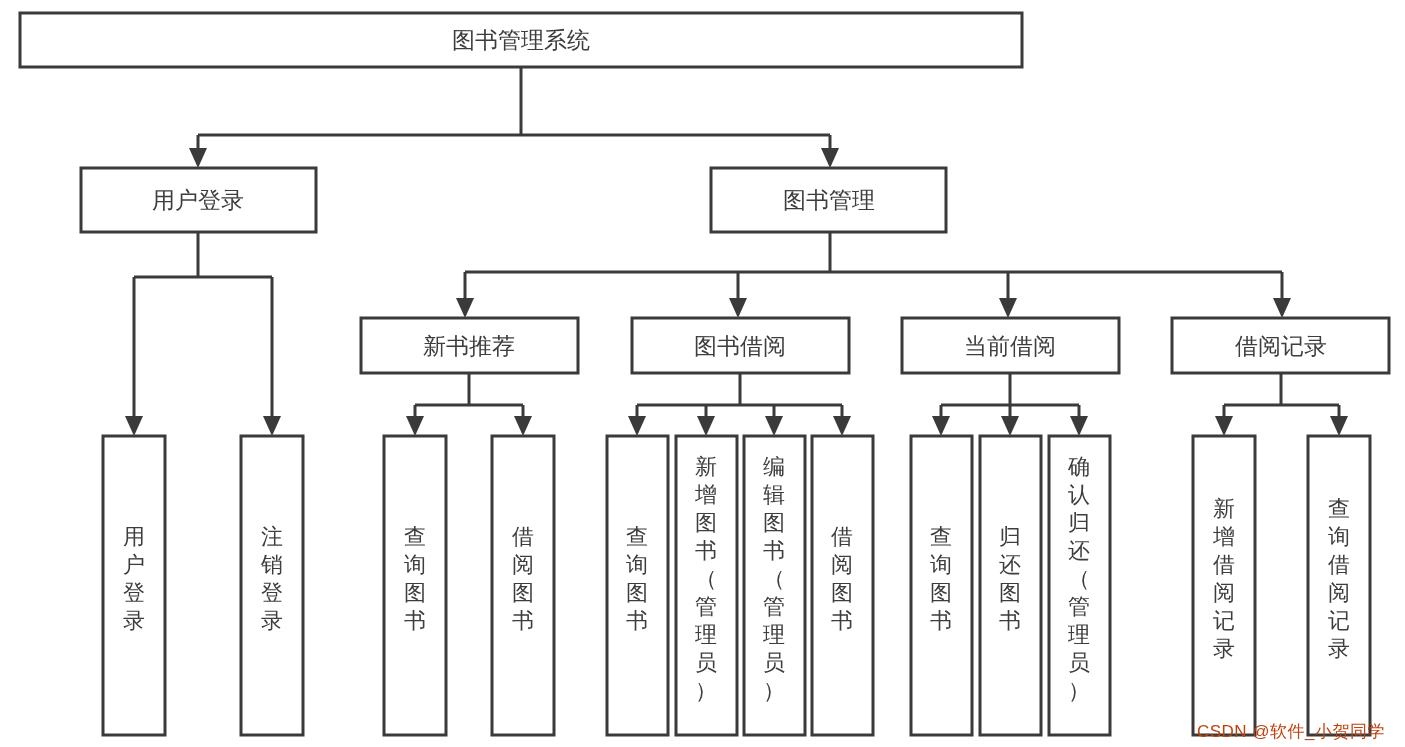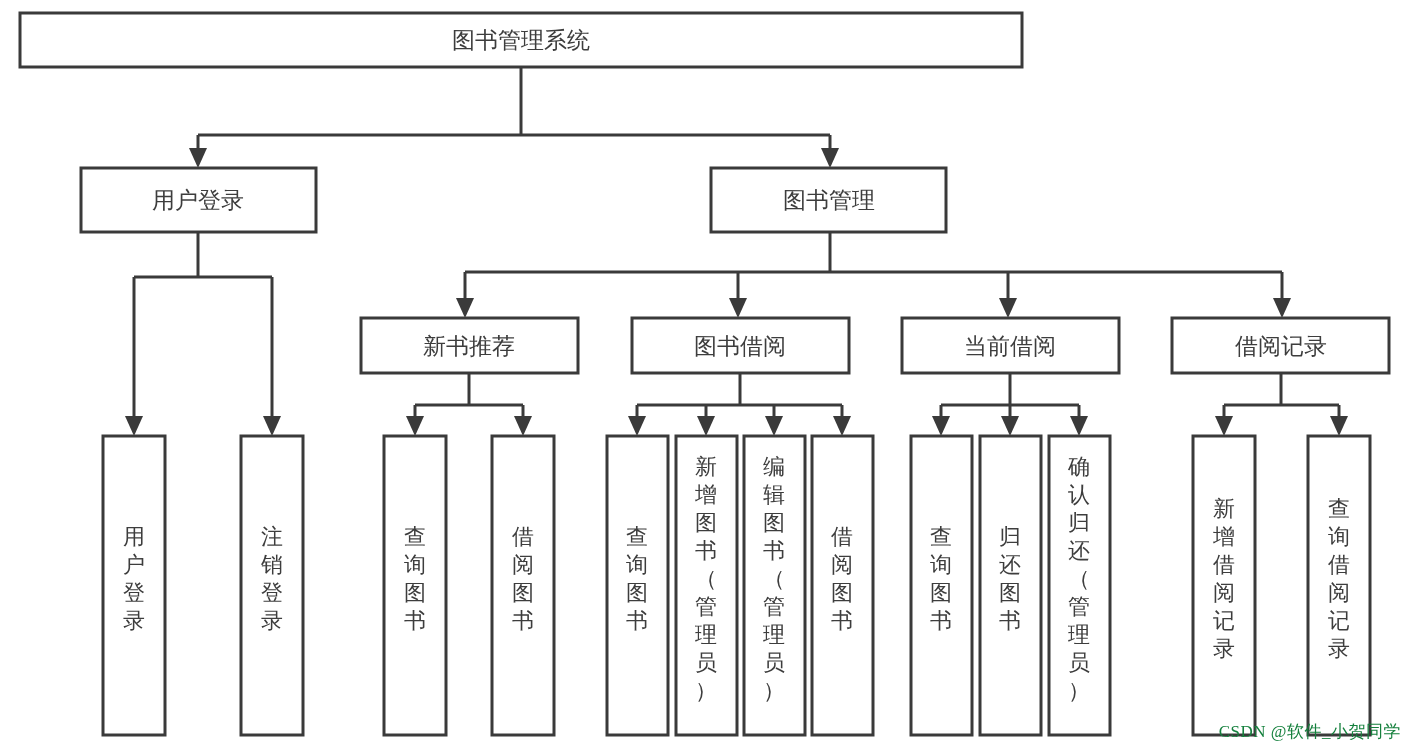--- a/index.html
+++ b/index.html
@@ -20,23 +20,23 @@
     font-family:"DejaVu Sans","Liberation Sans",sans-serif;
     font-size:23px;fill:#3d3d3d;
     text-anchor:middle;dominant-baseline:middle;
   }
   .leaf-label{
     font-family:"DejaVu Sans","Liberation Sans",sans-serif;
     font-size:22px;fill:#3d3d3d;
     text-anchor:middle;
   }
   .watermark{
-    position:absolute;right:4px;bottom:4px;
-    font-family:Liberation Serif, serif;
-    font-size:17px;color:#15803d;letter-spacing:0.5px;
+    position:absolute;right:20px;bottom:4px;
+    font-family:Liberation Sans, sans-serif;
+    font-size:17px;color:#c2410c;letter-spacing:0.5px;
     white-space:nowrap;user-select:none;
   }
 </style>
 </head>
 <body>
 
 <div id="diagram-root">
 
   <svg id="tree-svg" viewBox="0 0 1405 747" xmlns="http://www.w3.org/2000/svg">
 

